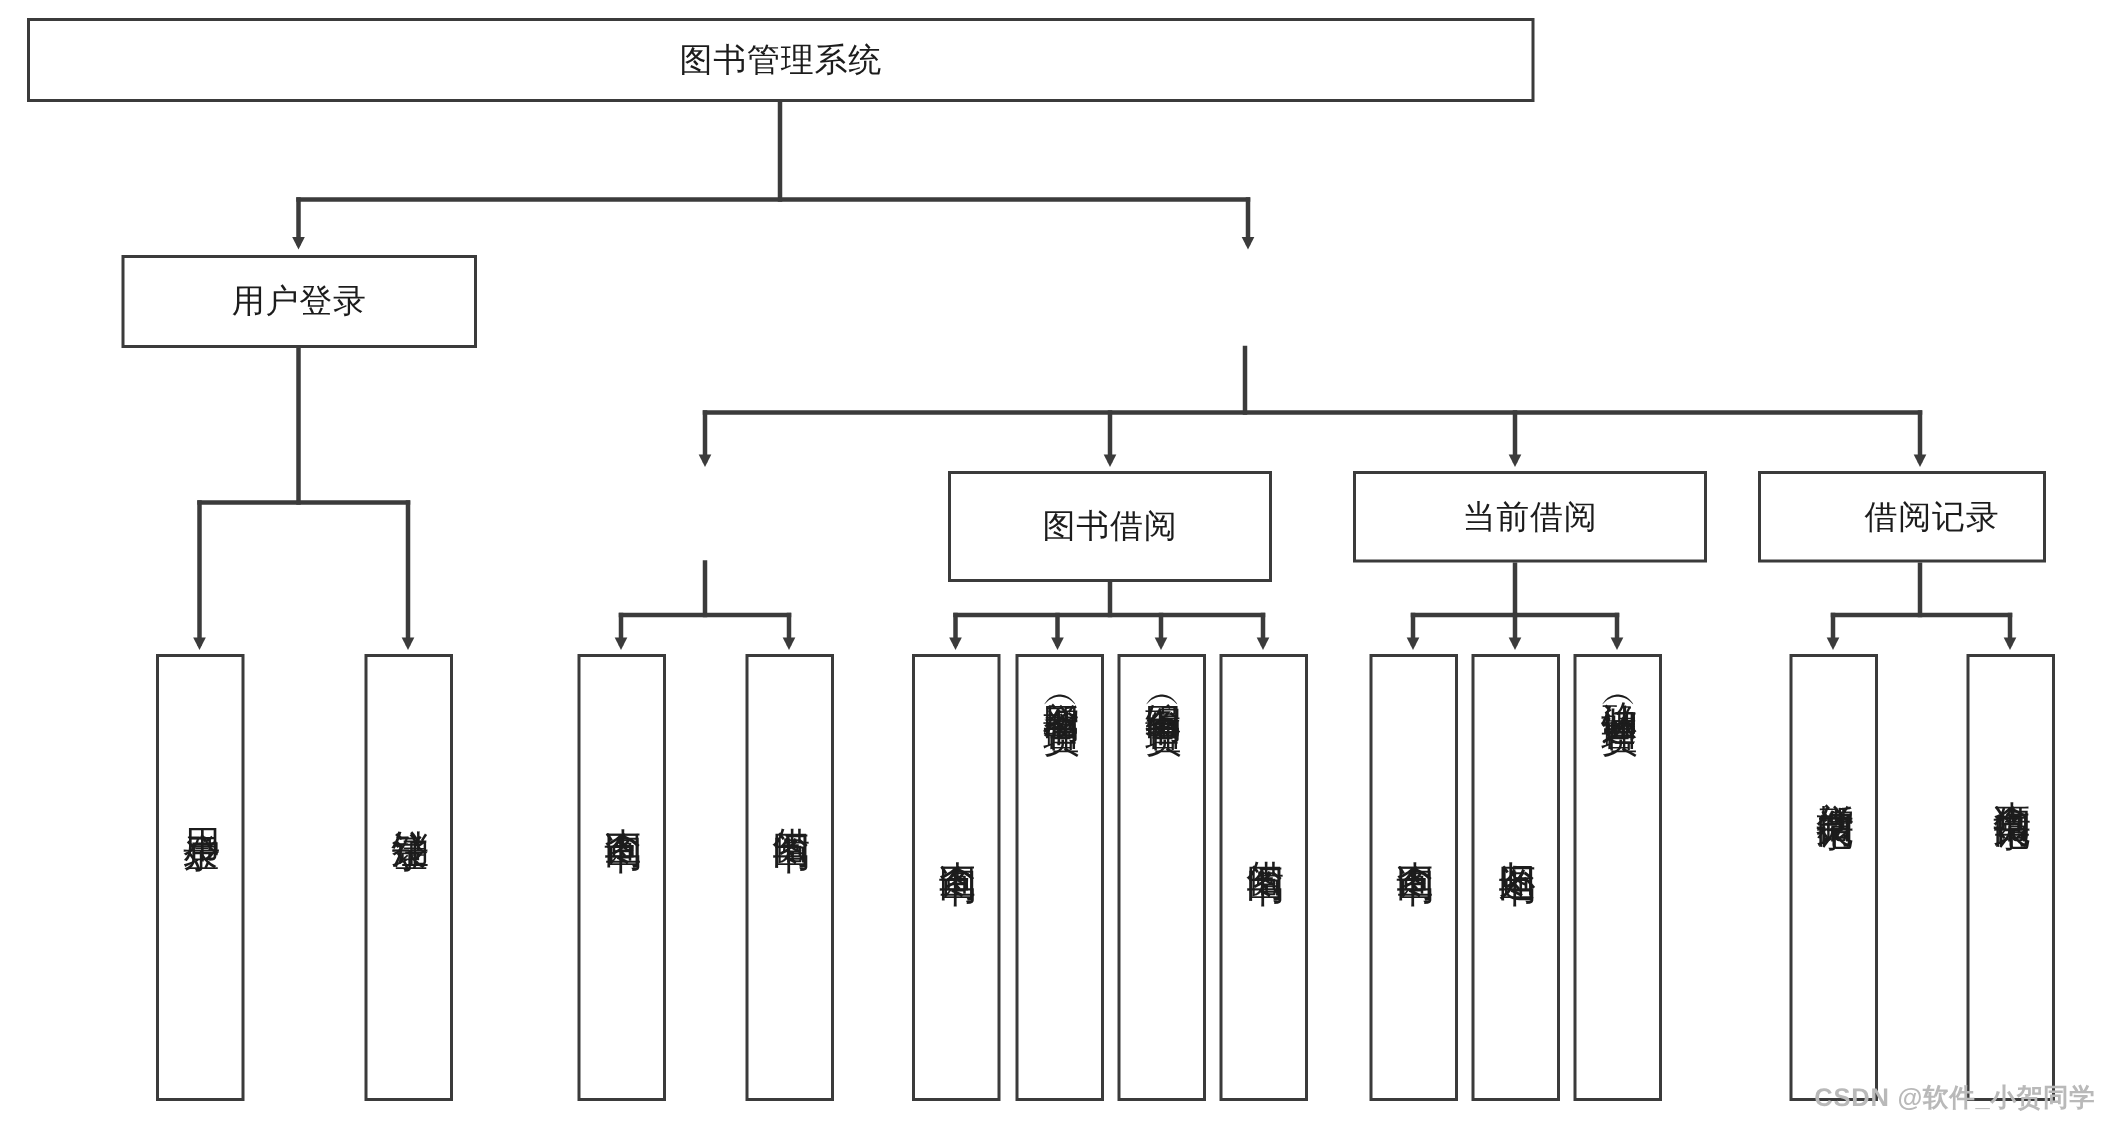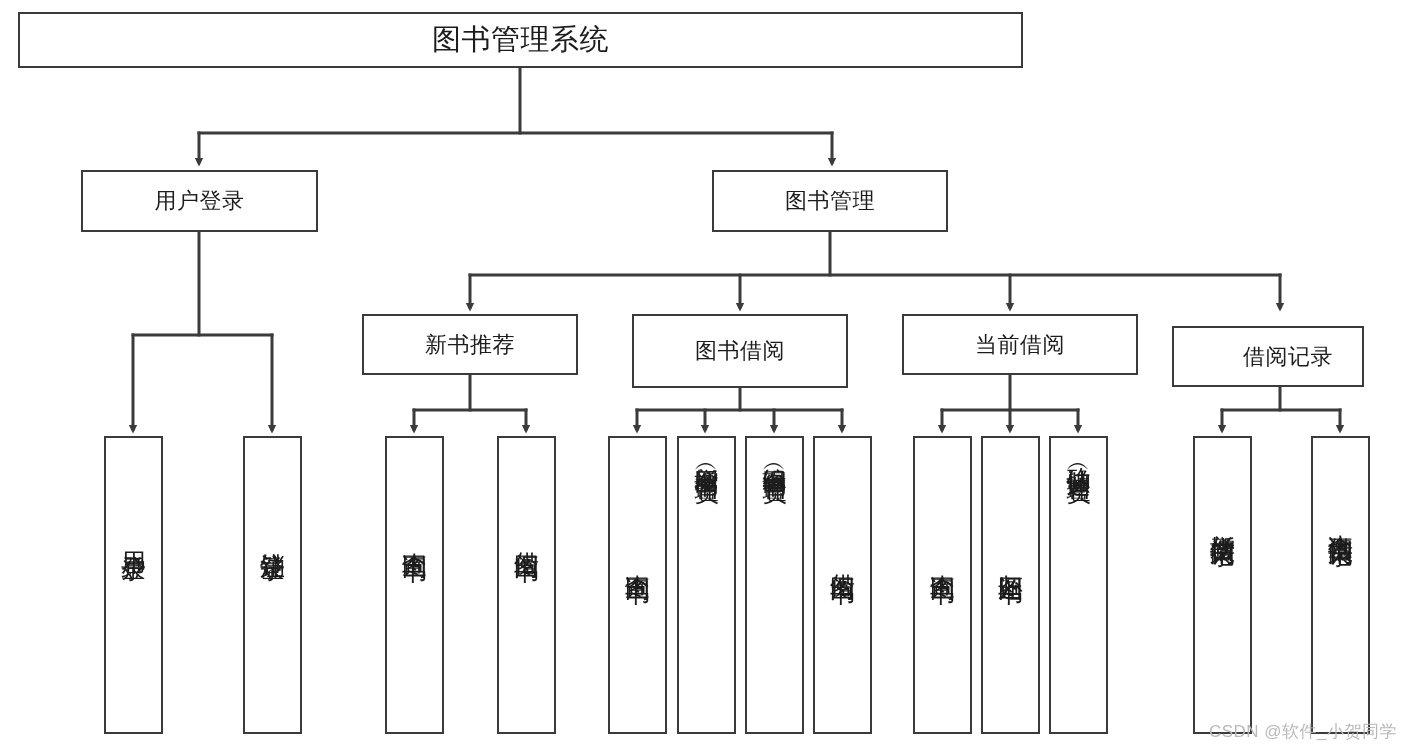--- a/index.html
+++ b/index.html
@@ -38,21 +38,21 @@
   .node .lbl {
     display: block;
     text-align: center;
     line-height: 1.08;
     letter-spacing: 0.5px;
   }
   .node.horiz .lbl {
     font-size: 22px;
   }
   .node.root .lbl {
-    font-size: 29px;
+    font-size: 22px;
   }
   .node.vert {
     align-items: flex-start;
     justify-content: center;
     padding-top: 6px;
   }
   .node.vert .lbl {
     writing-mode: vertical-rl;
     text-orientation: upright;
     font-size: 25px;
@@ -76,20 +76,21 @@
     padding-top: 4px;
   }
   #watermark {
     position: absolute;
     right: 8px;
     bottom: 4px;
     font-size: 17px;
     color: #b9b9b9;
     letter-spacing: 0.5px;
     white-space: nowrap;
+    font-weight: bold;
   }
 </style>
 </head>
 <body>
 
 <div id="canvas">
 
   <svg id="edges" viewBox="0 0 1405 747">
     <defs>
       <marker id="arrow" markerWidth="10" markerHeight="10" refX="4.6" refY="5" orient="auto" markerUnits="userSpaceOnUse">
@@ -140,34 +141,28 @@
     </g>
   </svg>
 
   <div class="node horiz root" style="left:18px; top:12px; width:1005px; height:56px;">
     <span class="lbl">图书管理系统</span>
   </div>
 
   <div class="node horiz" style="left:81px; top:170px; width:237px; height:62px;">
     <span class="lbl">用户登录</span>
   </div>
-  <div class="node horiz" style="left:712px; top:170px; width:236px; height:62px;">
-    <span class="lbl">图书管理</span>
-  </div>
-
-  <div class="node horiz" style="left:362px; top:314px; width:216px; height:61px;">
-    <span class="lbl">新书推荐</span>
-  </div>
+
   <div class="node horiz" style="left:632px; top:314px; width:216px; height:74px;">
     <span class="lbl">图书借阅</span>
   </div>
   <div class="node horiz" style="left:902px; top:314px; width:236px; height:61px;">
     <span class="lbl">当前借阅</span>
   </div>
-  <div class="node horiz" style="left:1172px; top:326px; width:192px; height:61px;padding-left:40px;">
+  <div class="node horiz" style="left:1172px; top:314px; width:192px; height:61px;padding-left:40px;">
     <span class="lbl">借阅记录</span>
   </div>
 
   <div class="node vert mid2" style="left:104px; top:436px; width:59px; height:298px;">
     <span class="lbl">用户登录</span>
   </div>
   <div class="node vert mid2" style="left:243px; top:436px; width:59px; height:298px;">
     <span class="lbl">注销登录</span>
   </div>
 

